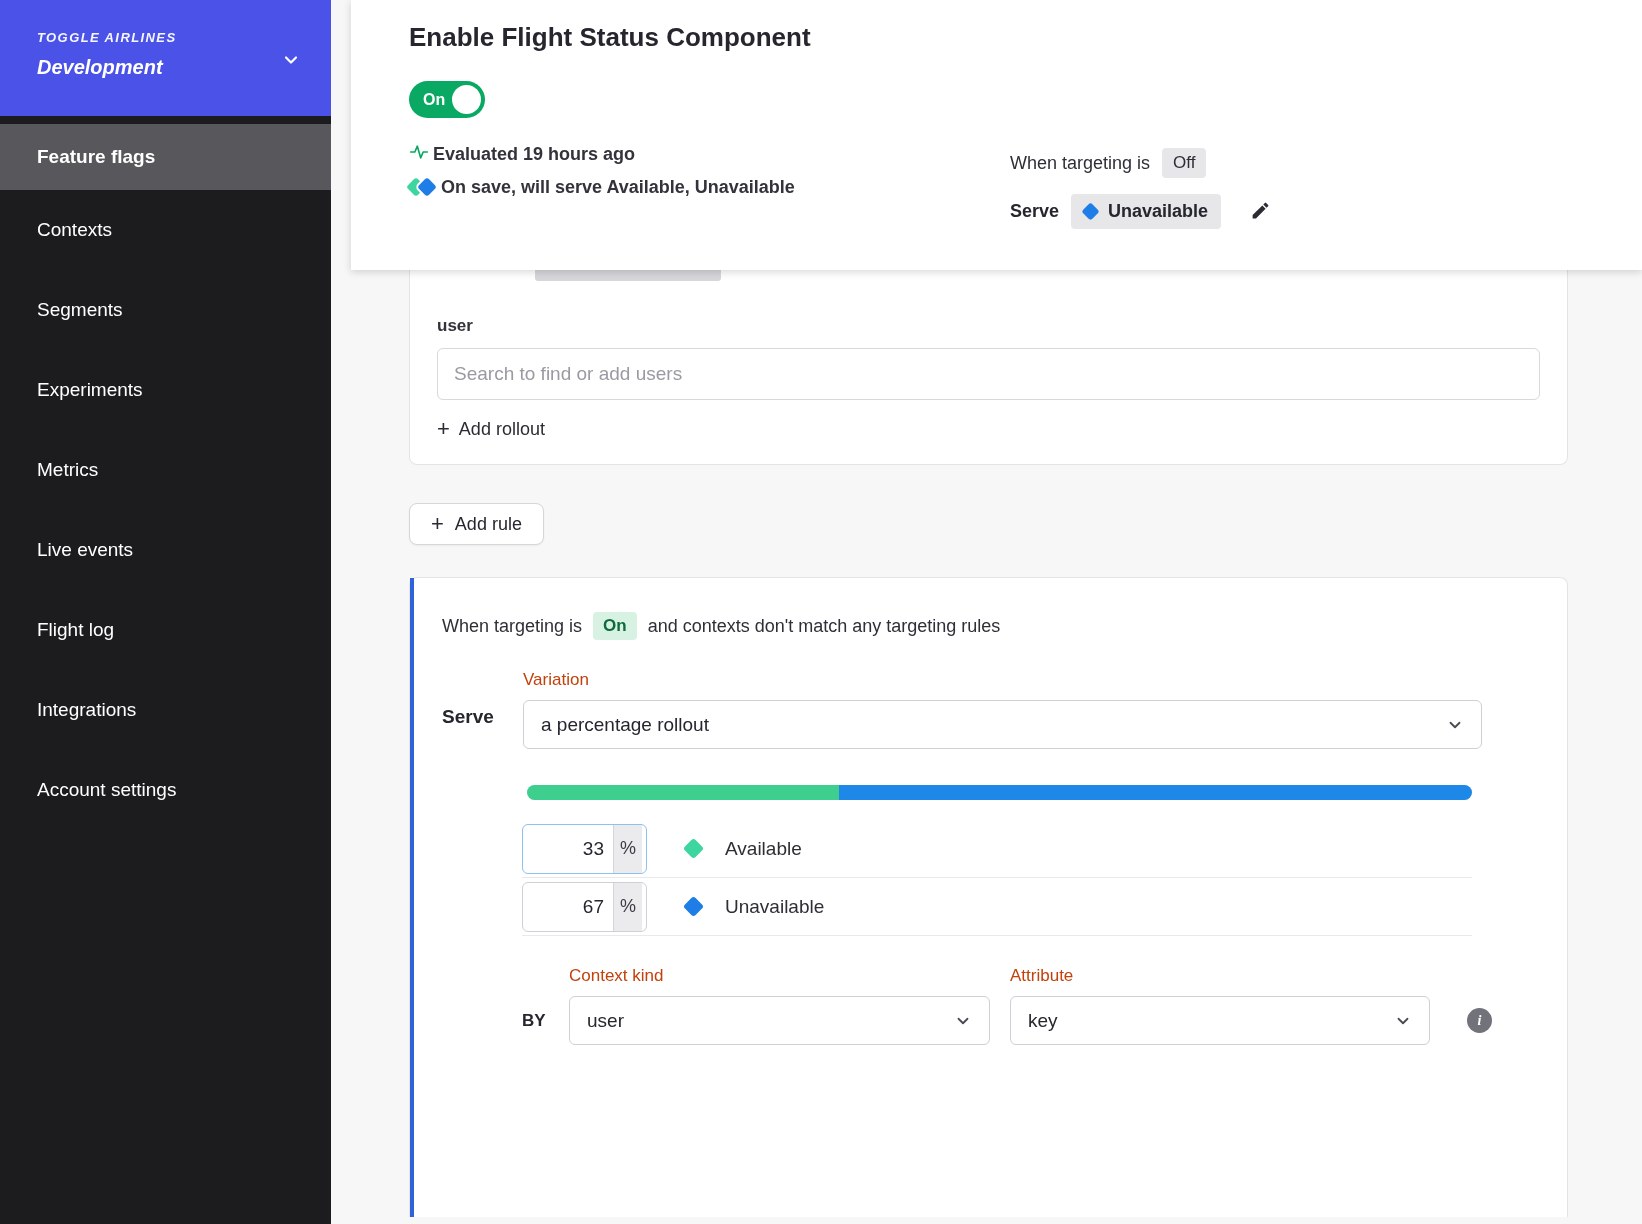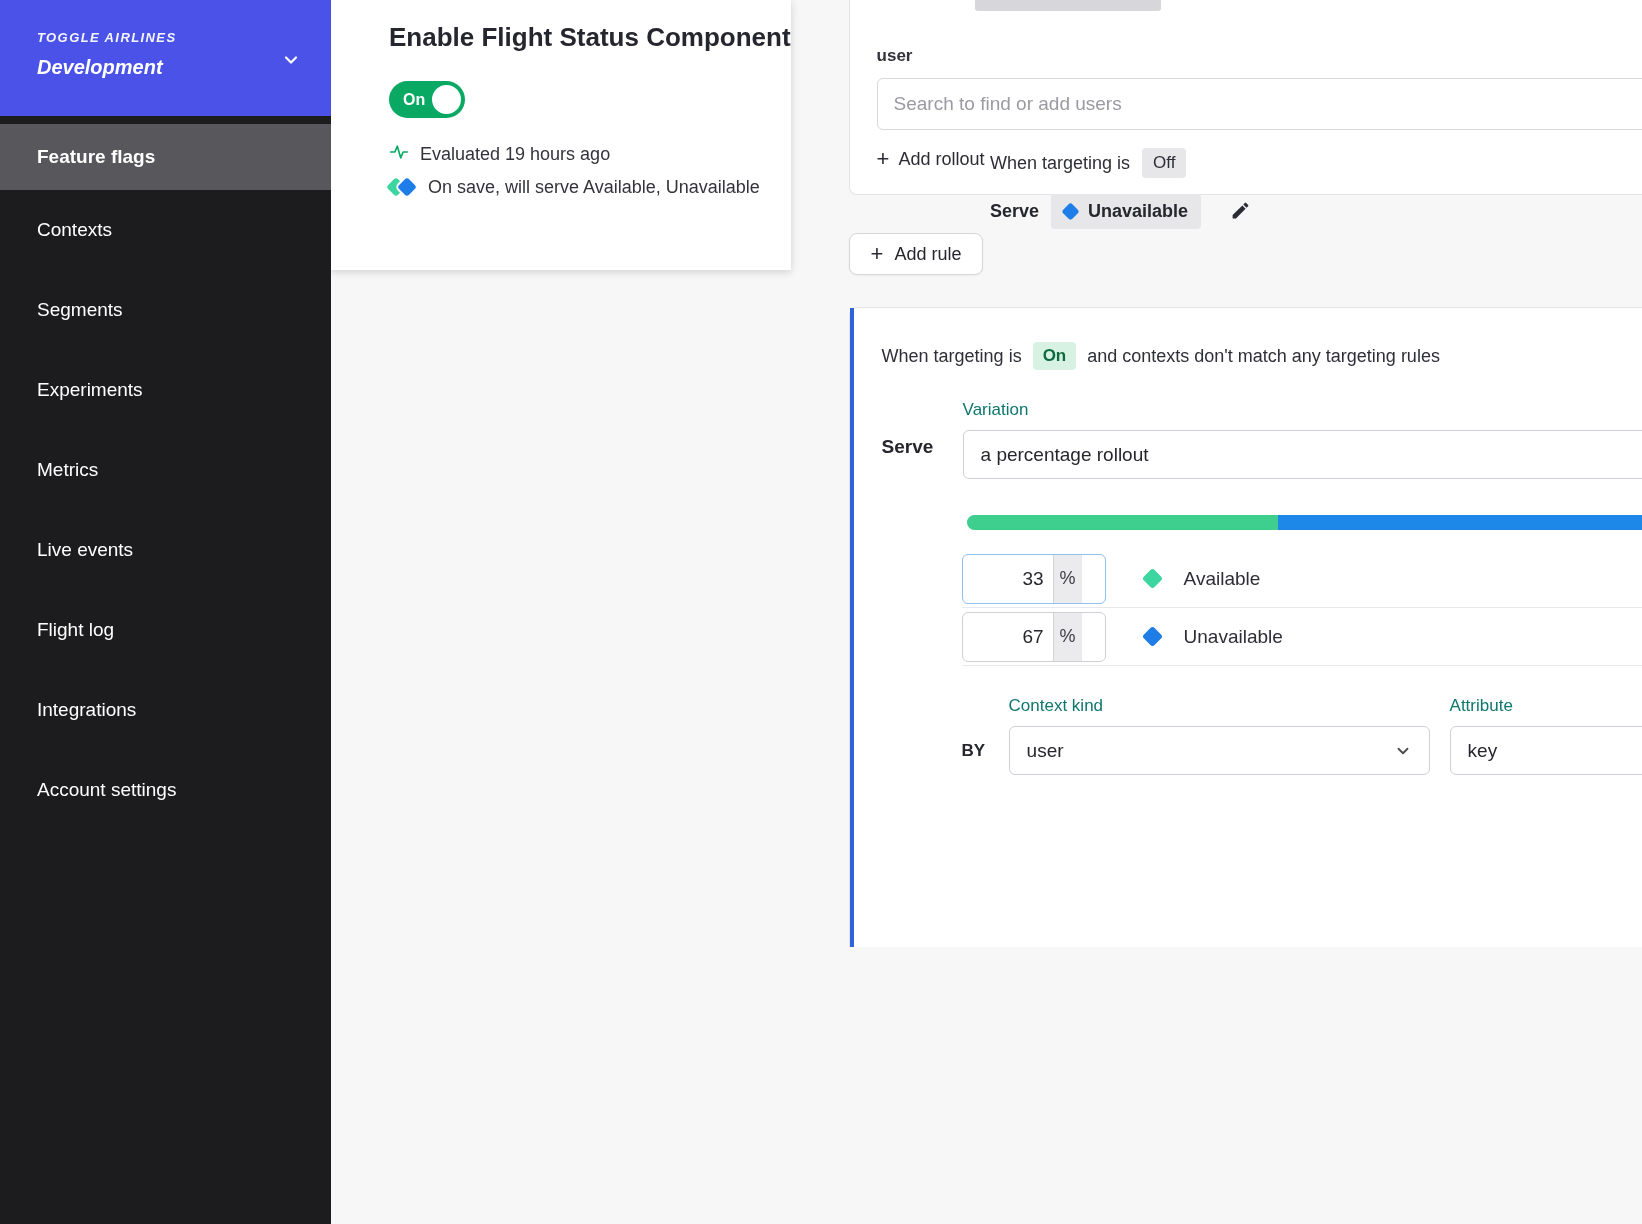--- a/index.html
+++ b/index.html
@@ -26,32 +26,32 @@
   .sidebar{width:331px;flex-shrink:0;background:var(--sidebar-dark);color:#fff;display:flex;flex-direction:column;}
   .sidebar-header{background:var(--sidebar-blue);height:116px;padding:30px 28px 0 37px;position:relative;cursor:pointer;font-style:italic;}
   .org-label{font-size:13px;letter-spacing:1.4px;font-weight:600;color:rgba(255,255,255,.95);}
   .project-label{font-size:20px;font-weight:700;margin-top:11px;}
   .sidebar-chevron{position:absolute;right:30px;top:50px;width:20px;height:20px;}
   .nav{padding-top:8px;}
   .nav-item{height:80px;display:flex;align-items:center;padding:0 37px;font-size:19px;cursor:pointer;}
   .nav-item.active{height:66px;background:var(--active-item-bg);font-weight:700;}
 
   
-  .main{flex:1;display:flex;position:relative;overflow:hidden;}
+  .main{flex:1;display:flex;flex-direction:column;position:relative;overflow:hidden;padding-left:20px;}
 
   
   .header-card{background:#fff;height:270px;flex-shrink:0;position:relative;z-index:3;
     box-shadow:0 2px 8px rgba(0,0,0,.16);padding:22px 0 0 58px;}
   .page-title{font-size:26px;font-weight:600;color:#26262e;}
   .flag-toggle{margin-top:28px;width:76px;height:37px;border-radius:19px;background:var(--toggle-green);
     display:flex;align-items:center;justify-content:space-between;padding:0 4px 0 14px;cursor:pointer;}
   .toggle-label{color:#fff;font-weight:700;font-size:16px;}
   .toggle-knob{width:29px;height:29px;border-radius:50%;background:#fff;}
   .status-rows{margin-top:24px;display:flex;flex-direction:column;gap:9px;}
-  .status-row{display:flex;align-items:center;gap:11px;font-size:18px;color:#33333b;height:24px;}
+  .status-row{display:flex;align-items:center;gap:4px;font-size:18px;color:#33333b;height:24px;font-weight:bold;}
   .diamond{width:14px;height:14px;border-radius:3px;transform:rotate(45deg);display:inline-block;flex-shrink:0;}
   .diamond.green{background:var(--diamond-green);}
   .diamond.blue{background:var(--diamond-blue);}
   .double-diamond{position:relative;width:28px;height:18px;flex-shrink:0;}
   .double-diamond .diamond{position:absolute;top:2px;}
   .double-diamond .d1{left:0;}
   .double-diamond .d2{left:11px;box-shadow:0 0 0 2px #fff;}
   .targeting-box{position:absolute;left:659px;top:148px;}
   .targeting-line{display:flex;align-items:center;gap:12px;font-size:18px;}
   .targeting-line + .targeting-line{margin-top:16px;}
@@ -85,33 +85,33 @@
     border-radius:8px 8px 0 0;height:640px;display:flex;flex-direction:column;}
   .rule-title-row{padding:21px 21px;border-bottom:1px solid #e8e8eb;}
   .rule-title{font-size:20px;font-weight:600;color:#26262e;}
   .rule-body{flex:1;border-left:4px solid var(--accent-blue);padding:34px 0 40px 28px;}
   .condition-row{display:flex;align-items:center;gap:11px;font-size:18px;color:#2f2f38;}
   .badge-on{background:#d7f2e2;color:#0e6b3d;font-weight:700;font-size:17px;border-radius:4px;padding:4px 10px;}
 
   .serve-row{margin-top:30px;display:flex;}
   .serve-col{width:81px;padding-top:36px;font-size:19px;font-weight:700;color:#26262e;}
   .variation-col{width:959px;}
-  .field-label{font-size:17px;color:#0f766e;margin-bottom:10px;}
+  .field-label{font-size:17px;color:#c2410c;margin-bottom:10px;}
   .select{height:49px;border:1px solid #cfd0d6;border-radius:6px;background:#fff;display:flex;align-items:center;
     justify-content:space-between;padding:0 17px;font-size:19px;color:#26262e;cursor:pointer;}
   .select-chevron{width:18px;height:18px;flex-shrink:0;}
 
   .rollout-bar{margin:36px 0 0 85px;width:945px;height:15px;border-radius:8px;overflow:hidden;display:flex;background:#e8e8ec;}
   .bar-seg{height:100%;}
   .bar-seg.green{background:var(--bar-green);}
   .bar-seg.blue{background:var(--bar-blue);}
 
   .rollout-rows{margin:20px 0 0 80px;width:950px;}
   .rollout-row{display:flex;align-items:center;height:58px;border-bottom:1px solid #e9e9ed;}
-  .pct-group{display:flex;height:50px;border:1px solid #cfd0d6;border-radius:6px;overflow:hidden;width:144px;background:#fff;}
+  .pct-group{display:flex;height:50px;border:1px solid #cfd0d6;border-radius:6px;overflow:hidden;width:125px;background:#fff;}
   .pct-group.focused{border-color:#8fc0f0;}
   .pct-input{width:90px;border:none;outline:none;text-align:right;font-size:19px;padding-right:9px;color:#26262e;font-family:inherit;background:transparent;}
   .pct-unit{width:29px;background:#ebebee;border-left:1px solid #d4d4d9;display:flex;align-items:center;justify-content:center;
     font-size:18px;color:#3c3c44;}
   .rollout-row .diamond{margin-left:39px;width:15px;height:15px;}
   .rollout-name{margin-left:24px;font-size:19px;color:#2e2e36;}
 
   .by-row{margin:30px 0 0 0;display:flex;align-items:flex-end;}
   .by-label{width:47px;margin-left:80px;font-size:17px;font-weight:700;color:#26262e;padding-bottom:14px;}
   .by-field{width:421px;}

